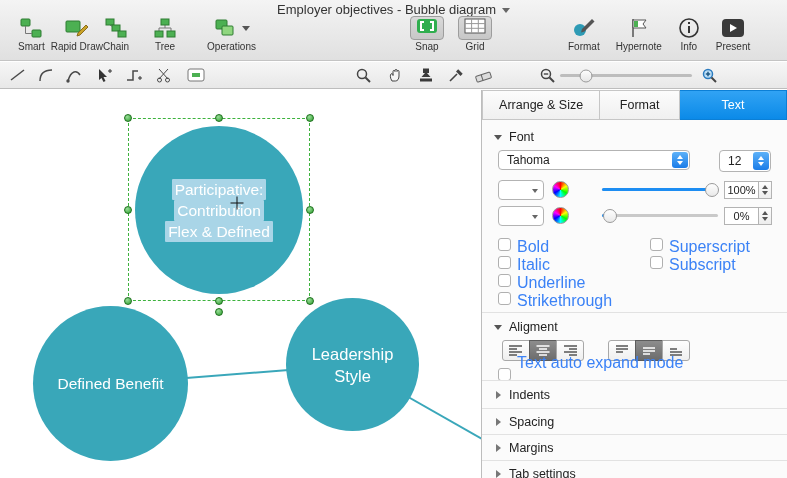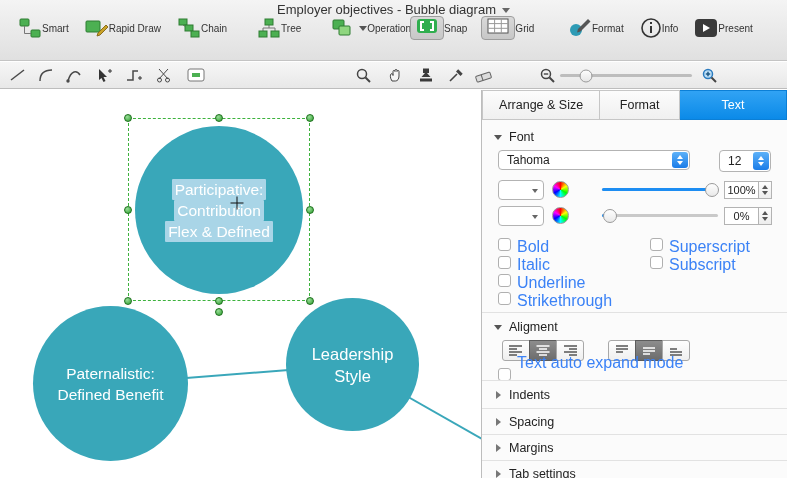--- a/index.html
+++ b/index.html
@@ -5,21 +5,21 @@
 *{margin:0;padding:0;box-sizing:border-box}
 html,body{width:787px;height:478px}
 body{font-family:"Liberation Sans",sans-serif;position:relative;overflow:hidden;background:#fff;color:#222}
 .app{position:absolute;left:0;top:0;width:787px;height:478px}
 
 
 .topbar{position:absolute;left:0;top:0;width:787px;height:61px;background:linear-gradient(#f4f4f4,#e0e0e0);border-bottom:1px solid #c4c4c4}
 .title-row{position:absolute;top:2px;left:0;width:100%;text-align:center;font-size:13px;color:#333}
 .title-chev{display:inline-block;margin-left:6px;width:0;height:0;border-left:4px solid transparent;border-right:4px solid transparent;border-top:5px solid #666;vertical-align:middle}
 .tb-group{position:absolute;top:16px;display:flex;align-items:flex-start}
-.tb-btn{display:flex;flex-direction:row;align-items:center;position:relative;cursor:default}
+.tb-btn{display:flex;flex-direction:column;align-items:center;position:relative;cursor:default}
 .tb-icon{height:24px;display:flex;align-items:center;justify-content:center}
 .tb-label{font-size:10px;color:#333;margin-top:1px;white-space:nowrap}
 .pressed{background:linear-gradient(#d9d9d9,#c7c7c7);border:1px solid #9d9d9d;border-radius:4px;padding:2px 5px;height:24px;display:flex;align-items:center}
 .op-chev{width:0;height:0;border-left:4px solid transparent;border-right:4px solid transparent;border-top:5px solid #555;margin-left:4px;align-self:center}
 
 
 .toolrow{position:absolute;left:0;top:62px;width:787px;height:27px;background:linear-gradient(#f6f6f6,#e8e8e8);border-bottom:1px solid #bdbdbd}
 .trc{position:absolute;top:3px;width:24px;height:20px;display:flex;align-items:center;justify-content:center}
 .zslider{position:absolute;left:560px;top:12px;width:132px;height:3px;background:#bdbdbd;border-radius:2px}
 .zknob{position:absolute;left:26px;top:50%;width:13px;height:13px;background:linear-gradient(#fdfdfd,#e6e6e6);border:1px solid #9a9a9a;border-radius:50%;transform:translate(-50%,-50%)}
@@ -83,30 +83,30 @@
       <div class="tb-btn" style="margin:0 6px">
         <span class="tb-icon">
           <svg width="24" height="22">
               <rect x="2" y="2" width="9" height="7" rx="1" fill="#4cb052" stroke="#2e7d32"></rect>
               <rect x="13" y="13" width="9" height="7" rx="1" fill="#4cb052" stroke="#2e7d32"></rect>
               <path d="M6.5 9 V16.5 H13" fill="none" stroke="#777"></path>
             </svg>
         </span>
         <span class="tb-label">Smart</span>
       </div>
-      <div class="tb-btn" style="margin:0 10px">
+      <div class="tb-btn" style="margin:0 0">
         <span class="tb-icon">
           <svg width="24" height="22">
               <rect x="1" y="4" width="14" height="11" rx="1" fill="#4cb052" stroke="#2e7d32"></rect>
               <path d="M13 16 L21 8 l2 2 -8 8 -3 1 Z" fill="#c9a227" stroke="#8a6d1d"></path>
             </svg>
         </span>
         <span class="tb-label">Rapid Draw</span>
       </div>
-      <div class="tb-btn" style="margin:0 6px">
+      <div class="tb-btn" style="margin:0 0">
         <span class="tb-icon">
           <svg width="24" height="22">
               <path d="M6 8 L11 11 M14 14 L11 11" stroke="#777"></path>
               <rect x="2" y="2" width="8" height="6" fill="#4cb052" stroke="#2e7d32"></rect>
               <rect x="8" y="8" width="8" height="6" fill="#4cb052" stroke="#2e7d32"></rect>
               <rect x="14" y="14" width="8" height="6" fill="#4cb052" stroke="#2e7d32"></rect>
             </svg>
         </span>
         <span class="tb-label">Chain</span>
       </div>
@@ -165,20 +165,30 @@
         <span class="tb-icon">
           <svg width="24" height="22">
               <circle cx="8" cy="13" r="6" fill="#2e9bb5"></circle>
               <path d="M10 12 L20 2 l2.5 2.5 -10 10 -3.5 1 Z" fill="#555"></path>
             </svg>
         </span>
         <span class="tb-label">Format</span>
       </div>
       <div class="tb-btn" style="margin:0 8px">
         <span class="tb-icon">
+          <svg width="24" height="22">
+              <line x1="6" y1="2" x2="6" y2="20" stroke="#555" stroke-width="1.5"></line>
+              <path d="M6 3 H19 L16 7 L19 11 H6 Z" fill="#fff" stroke="#555"></path>
+              <rect x="7" y="4" width="4" height="6" fill="#4cb052"></rect>
+            </svg>
+        </span>
+        <span class="tb-label">Hypernote</span>
+      </div>
+      <div class="tb-btn" style="margin:0 8px">
+        <span class="tb-icon">
           <svg width="22" height="22">
               <circle cx="11" cy="11" r="9" fill="none" stroke="#333" stroke-width="1.6"></circle>
               <rect x="10" y="9" width="2" height="7" fill="#333"></rect>
               <rect x="10" y="5" width="2" height="2" fill="#333"></rect>
             </svg>
         </span>
         <span class="tb-label">Info</span>
       </div>
       <div class="tb-btn" style="margin:0 8px">
         <span class="tb-icon">
@@ -296,21 +306,20 @@
       <line x1="352" y1="275" x2="482" y2="349" stroke="#3aa7ba" stroke-width="2"></line>
     </svg>
 
     <div class="bubble" style="left:135px;top:36px;width:168px;height:168px">
       <span class="sel-line">Participative:</span>
       <span class="sel-line">Contribution</span>
       <span class="sel-line">Flex &amp; Defined</span>
     </div>
 
     <div class="bubble" style="left:33px;top:216px;width:155px;height:155px">
-      <span>Paternalistic:</span>
       <span>Defined Benefit</span>
     </div>
 
     <div class="bubble big" style="left:286px;top:208px;width:133px;height:133px">
       <span>Leadership</span>
       <span>Style</span>
     </div>
 
     <div class="sel-rect" style="left:128px;top:28px;width:182px;height:183px"></div>
     <span class="handle" style="left:128px;top:28px"></span>

